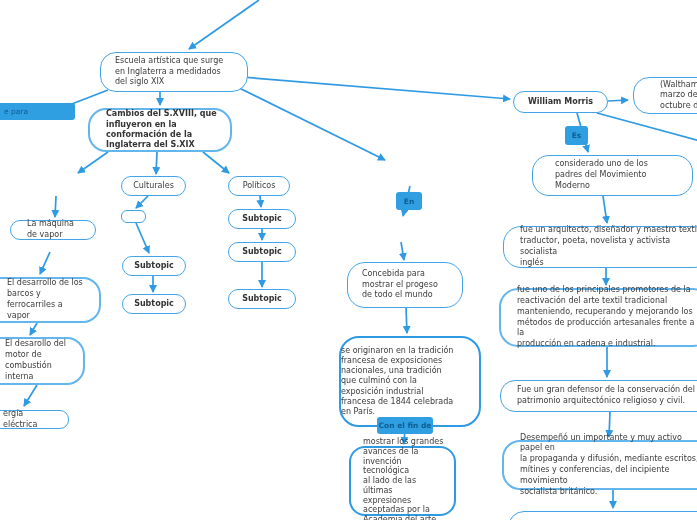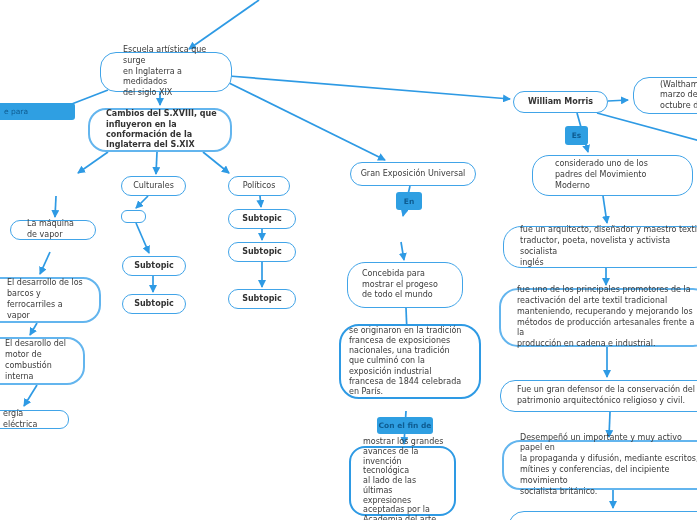--- a/index.html
+++ b/index.html
@@ -17,39 +17,39 @@
   .center{justify-content:center;text-align:right;padding:2px 4px;}
   .bold{font-weight:bold;color:#333;}
   .thickL{border:2.6px solid #63b5ee;}
   .thickB{border:2.4px solid #2e9ae4;}
   .tag{
     position:absolute;z-index:3;box-sizing:border-box;
     background:#2f9fe2;color:#0e5c91;border-radius:3px;
     font-size:7.5px;font-weight:bold;display:flex;align-items:center;justify-content:center;
   }
   
-  #n-escuela{left:100px;top:52px;width:132px;height:40px;padding-left:22px;border-radius:16px;}
+  #n-escuela{left:100px;top:52px;width:148px;height:40px;padding-left:14px;border-radius:16px;}
   #n-cambios{left:88px;top:108px;width:144px;height:44px;padding:1px 8px 1px 16px;border-radius:18px;line-height:1.3;}
   #n-tecnologicos{left:18px;top:176px;width:74px;height:20px;}
   #n-culturales{left:121px;top:176px;width:65px;height:20px;}
   #n-politicos{left:228px;top:176px;width:62px;height:20px;}
   #n-maquina{left:10px;top:220px;width:86px;height:20px;padding-left:16px;border-radius:15px;}
   #n-barcos{left:-40px;top:277px;width:141px;height:46px;padding-left:45px;border-radius:18px;}
   #n-motor{left:-40px;top:337px;width:125px;height:48px;padding-left:43px;border-radius:18px;}
   #n-energia{left:-30px;top:410px;width:99px;height:19px;padding-left:32px;border-radius:9px;}
   #n-cult-empty{left:121px;top:210px;width:25px;height:13px;border-radius:6px;}
   #n-cult-sub1{left:122px;top:256px;width:64px;height:20px;}
   #n-cult-sub2{left:122px;top:294px;width:64px;height:20px;}
   #n-pol-sub1{left:228px;top:209px;width:68px;height:20px;}
   #n-pol-sub2{left:228px;top:242px;width:68px;height:20px;}
   #n-pol-sub3{left:228px;top:289px;width:68px;height:20px;}
   #n-granexpo{left:350px;top:162px;width:126px;height:24px;border-radius:12px;}
   #n-londres{left:358px;top:218px;width:83px;height:24px;border-radius:12px;}
   #n-concebida{left:347px;top:262px;width:116px;height:46px;padding-left:14px;border-radius:18px;}
-  #n-originaron{left:339px;top:324px;width:142px;height:75px;padding-left:8px;border-radius:20px;line-height:1.28;}
+  #n-originaron{left:339px;top:336px;width:142px;height:91px;padding-left:0;border-radius:20px;line-height:1.28;}
   #n-mostrar{left:349px;top:446px;width:107px;height:70px;padding-left:12px;border-radius:16px;line-height:1.22;}
   #n-morris{left:513px;top:91px;width:95px;height:22px;border-radius:11px;}
   #n-waltham{left:633px;top:77px;width:150px;height:37px;padding-left:26px;border-radius:16px;line-height:1.3;}
   #n-considerado{left:532px;top:155px;width:161px;height:41px;padding-left:22px;border-radius:17px;}
   #n-arquitecto{left:503px;top:226px;width:209px;height:42px;padding-left:16px;border-radius:18px;}
   #n-promotores{left:499px;top:288px;width:213px;height:59px;padding-left:16px;border-radius:19px;}
   #n-defensor{left:500px;top:380px;width:212px;height:32px;padding-left:16px;border-radius:15px;}
   #n-desempeno{left:502px;top:440px;width:213px;height:50px;padding-left:16px;border-radius:18px;}
   #n-bottom{left:508px;top:511px;width:205px;height:40px;border-radius:16px;}
   #t-para{left:-14px;top:103px;width:89px;height:17px;justify-content:flex-start;padding-left:18px;font-weight:normal;}
@@ -121,21 +121,20 @@
 motor de
 combustión
 interna</div>
   <div class="node" id="n-energia">ergía eléctrica</div>
   <div class="node" id="n-cult-empty"></div>
   <div class="node center bold" id="n-cult-sub1">Subtopic</div>
   <div class="node center bold" id="n-cult-sub2">Subtopic</div>
   <div class="node center bold" id="n-pol-sub1">Subtopic</div>
   <div class="node center bold" id="n-pol-sub2">Subtopic</div>
   <div class="node center bold" id="n-pol-sub3">Subtopic</div>
-  <div class="node center" id="n-granexpo">Gran Exposición Universal</div>
   <div class="node" id="n-concebida">Concebida para
 mostrar el progeso
 de todo el mundo</div>
   <div class="node thickB" id="n-originaron">se originaron en la tradición
 francesa de exposiciones
 nacionales, una tradición
 que culminó con la
 exposición industrial
 francesa de 1844 celebrada
 en París.</div>

